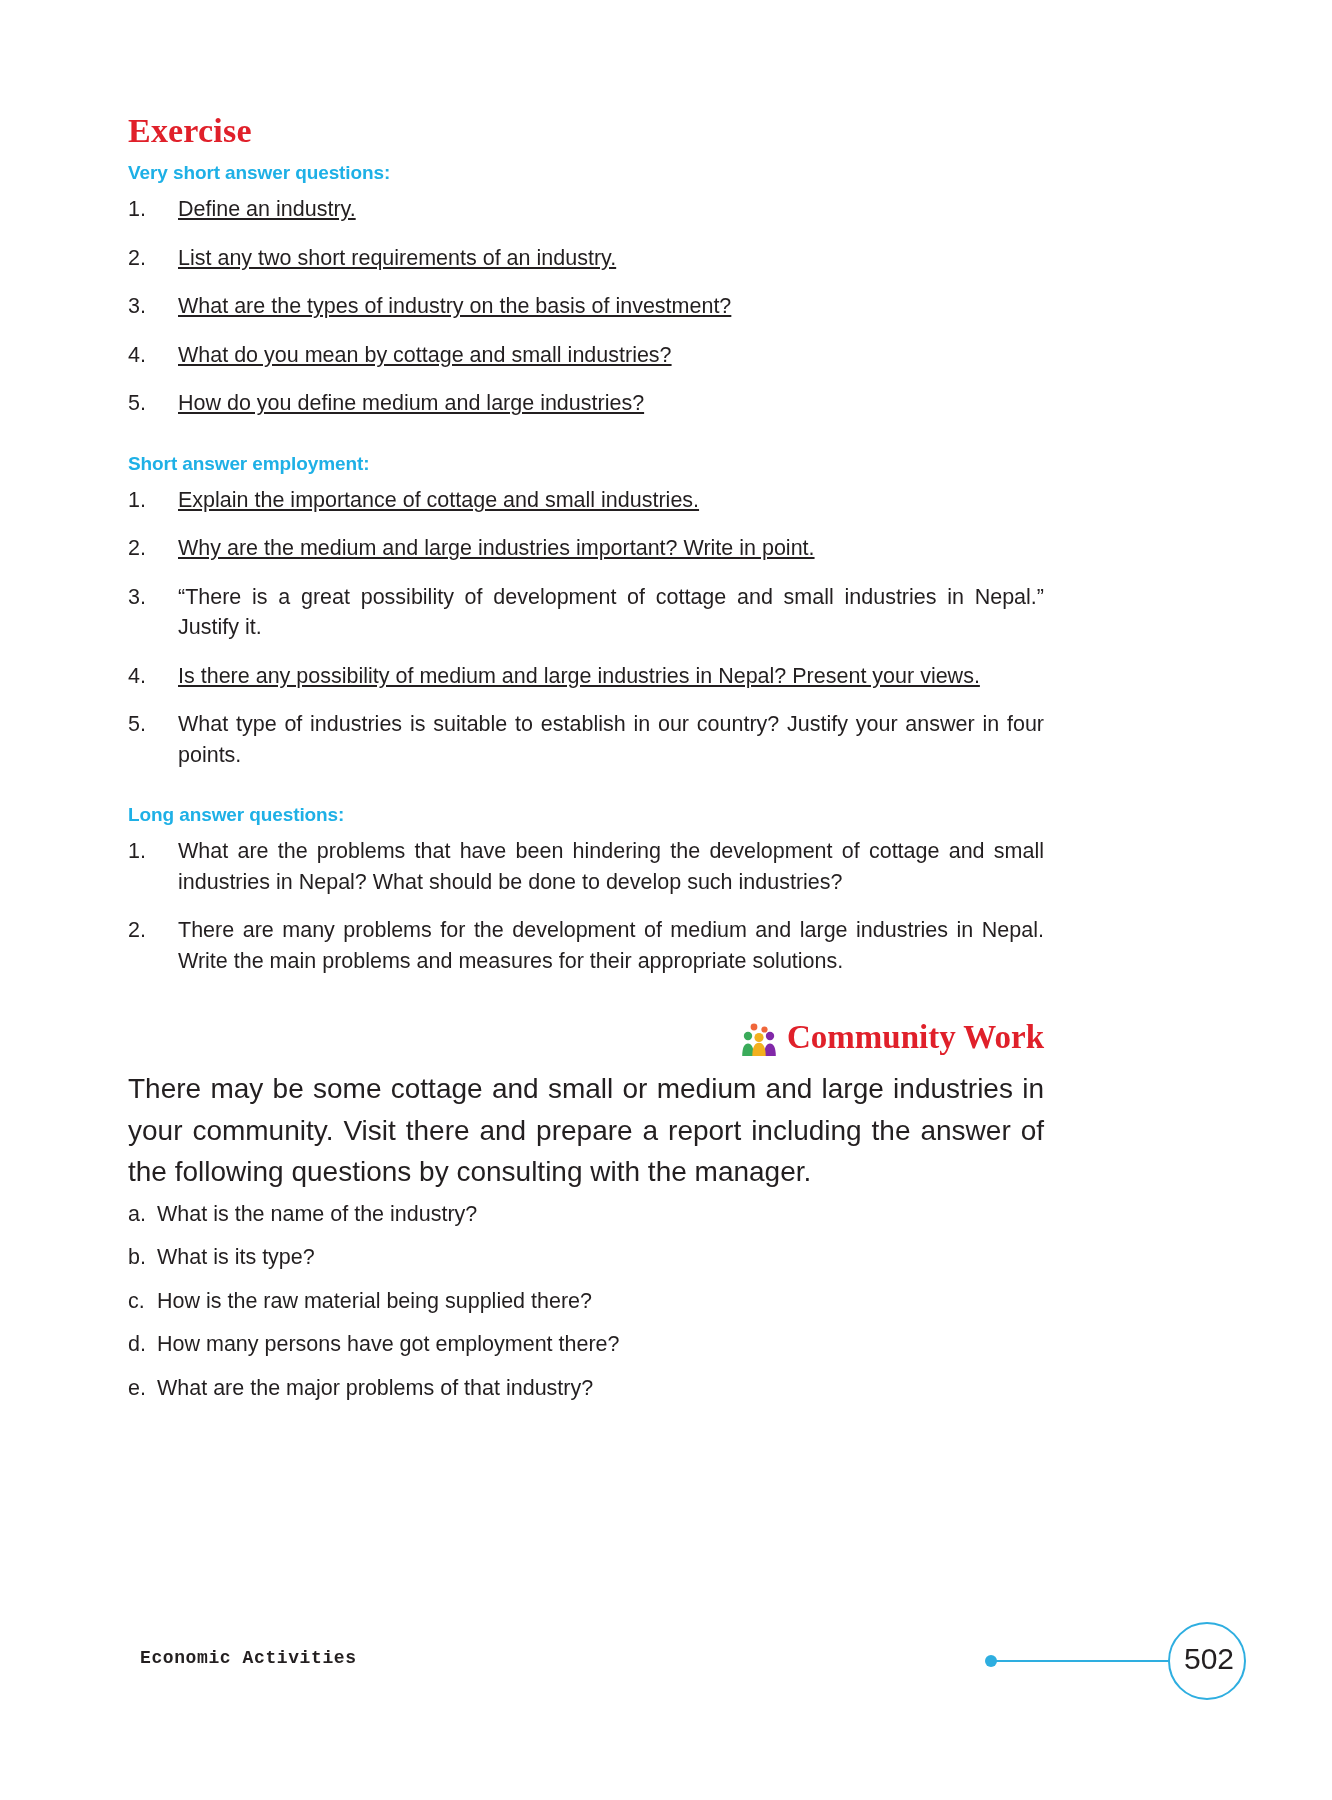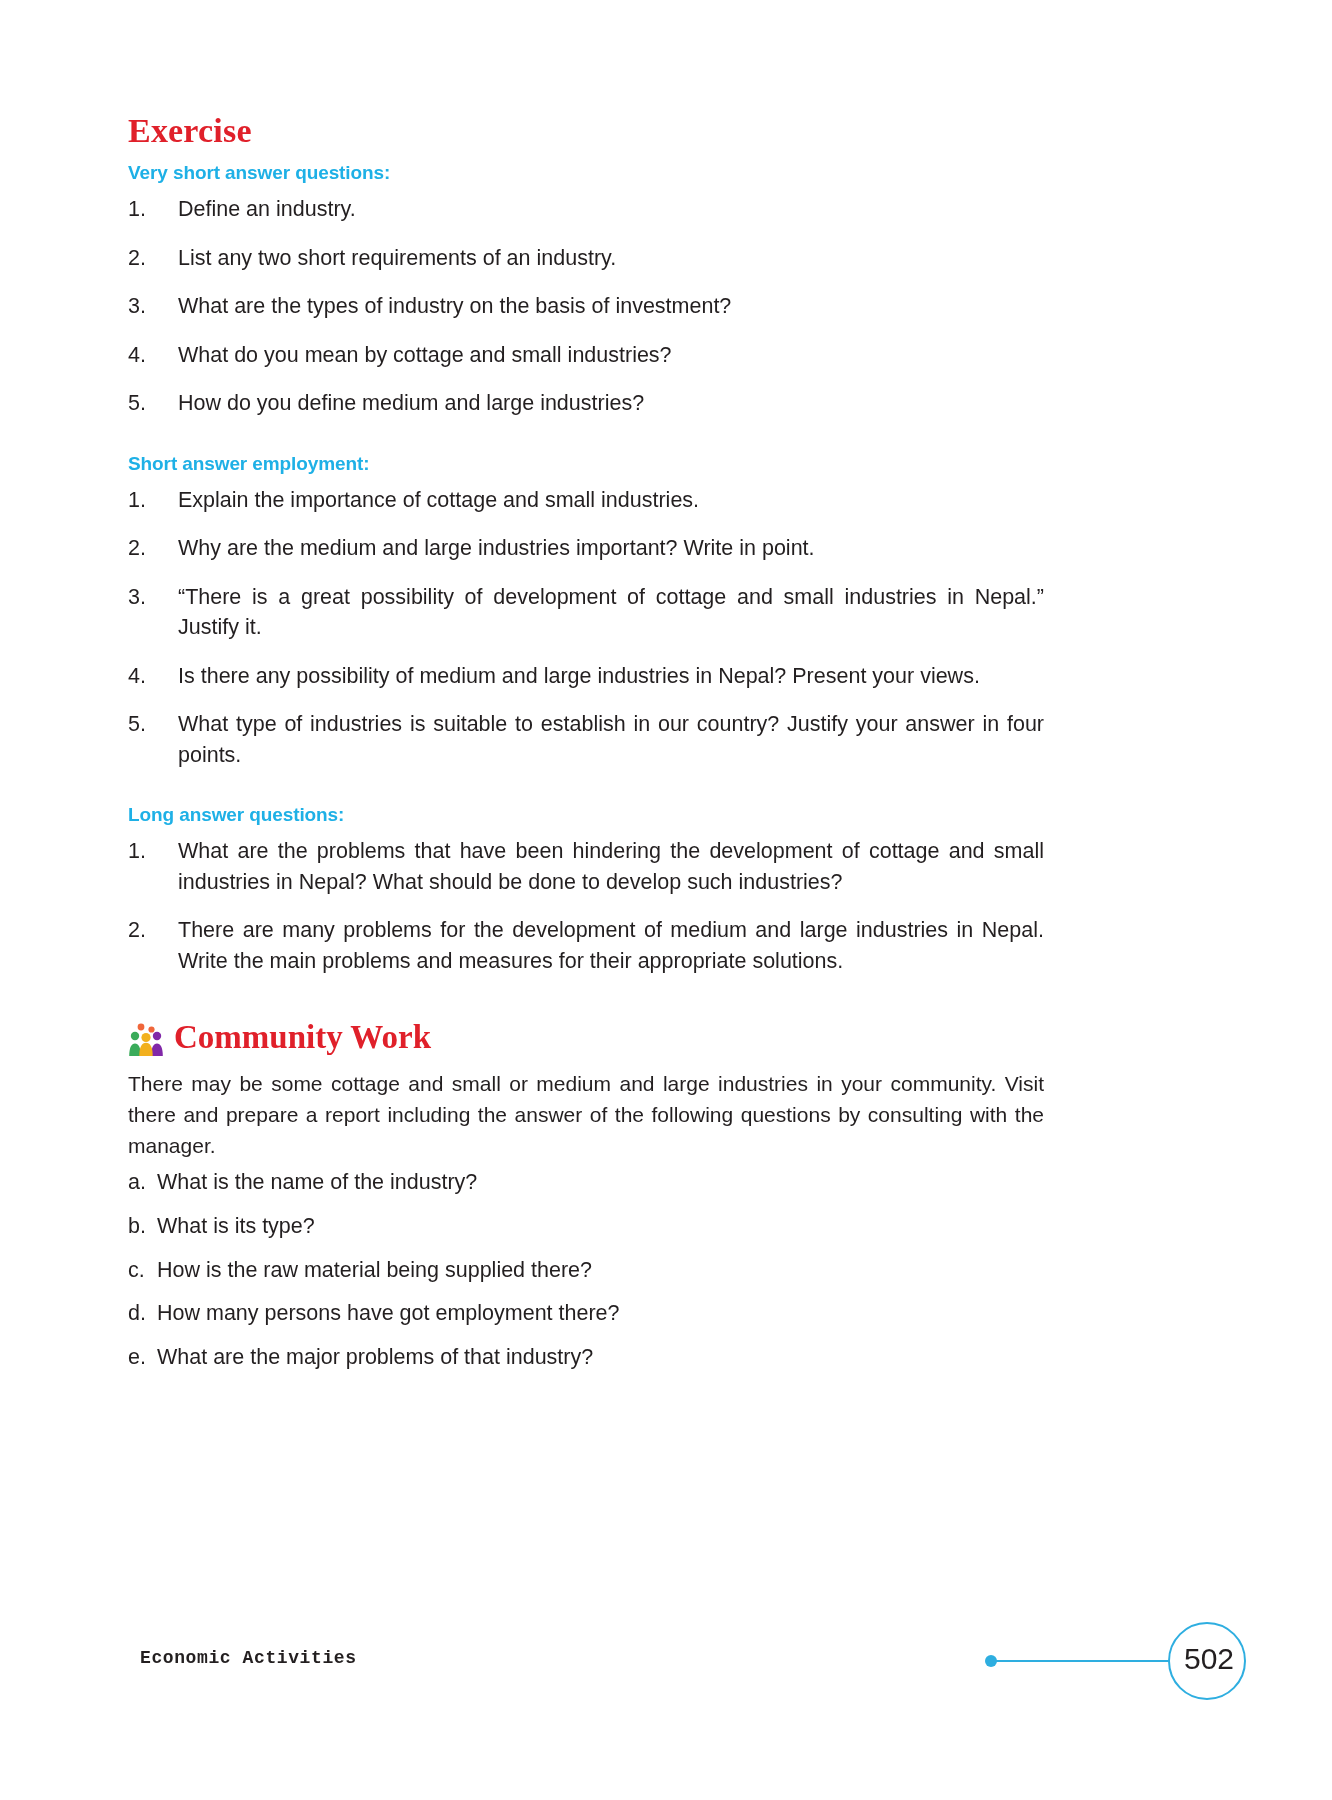--- a/index.html
+++ b/index.html
@@ -64,47 +64,49 @@
     flex: 0 0 50px;
     text-align: left;
   }
   .qitem .qtext {
     flex: 1 1 auto;
     text-align: justify;
     text-justify: inter-word;
   }
   .qitem.single .qtext {
     text-align: left;
+    text-decoration: underline;
   }
 
   
   .community-block {
     margin-top: 42px;
   }
   .community-head {
     display: flex;
     align-items: center;
     gap: 10px;
     margin: 0 0 12px 0;
+    justify-content: flex-end;
   }
   .community-icon {
     width: 36px;
     height: 38px;
     flex: 0 0 36px;
     display: block;
   }
   .community-title {
     font-family: "Liberation Serif", serif;
     font-weight: bold;
     font-size: 33px;
     color: #e0202a;
     line-height: 1;
   }
   .community-para {
-    font-size: 21px;
+    font-size: 28px;
     line-height: 1.48;
     text-align: justify;
     text-justify: inter-word;
     margin: 0 0 0 0;
     color: #231f20;
   }
   .alist {
     margin: 6px 0 0 0;
     padding: 0;
     list-style: none;

